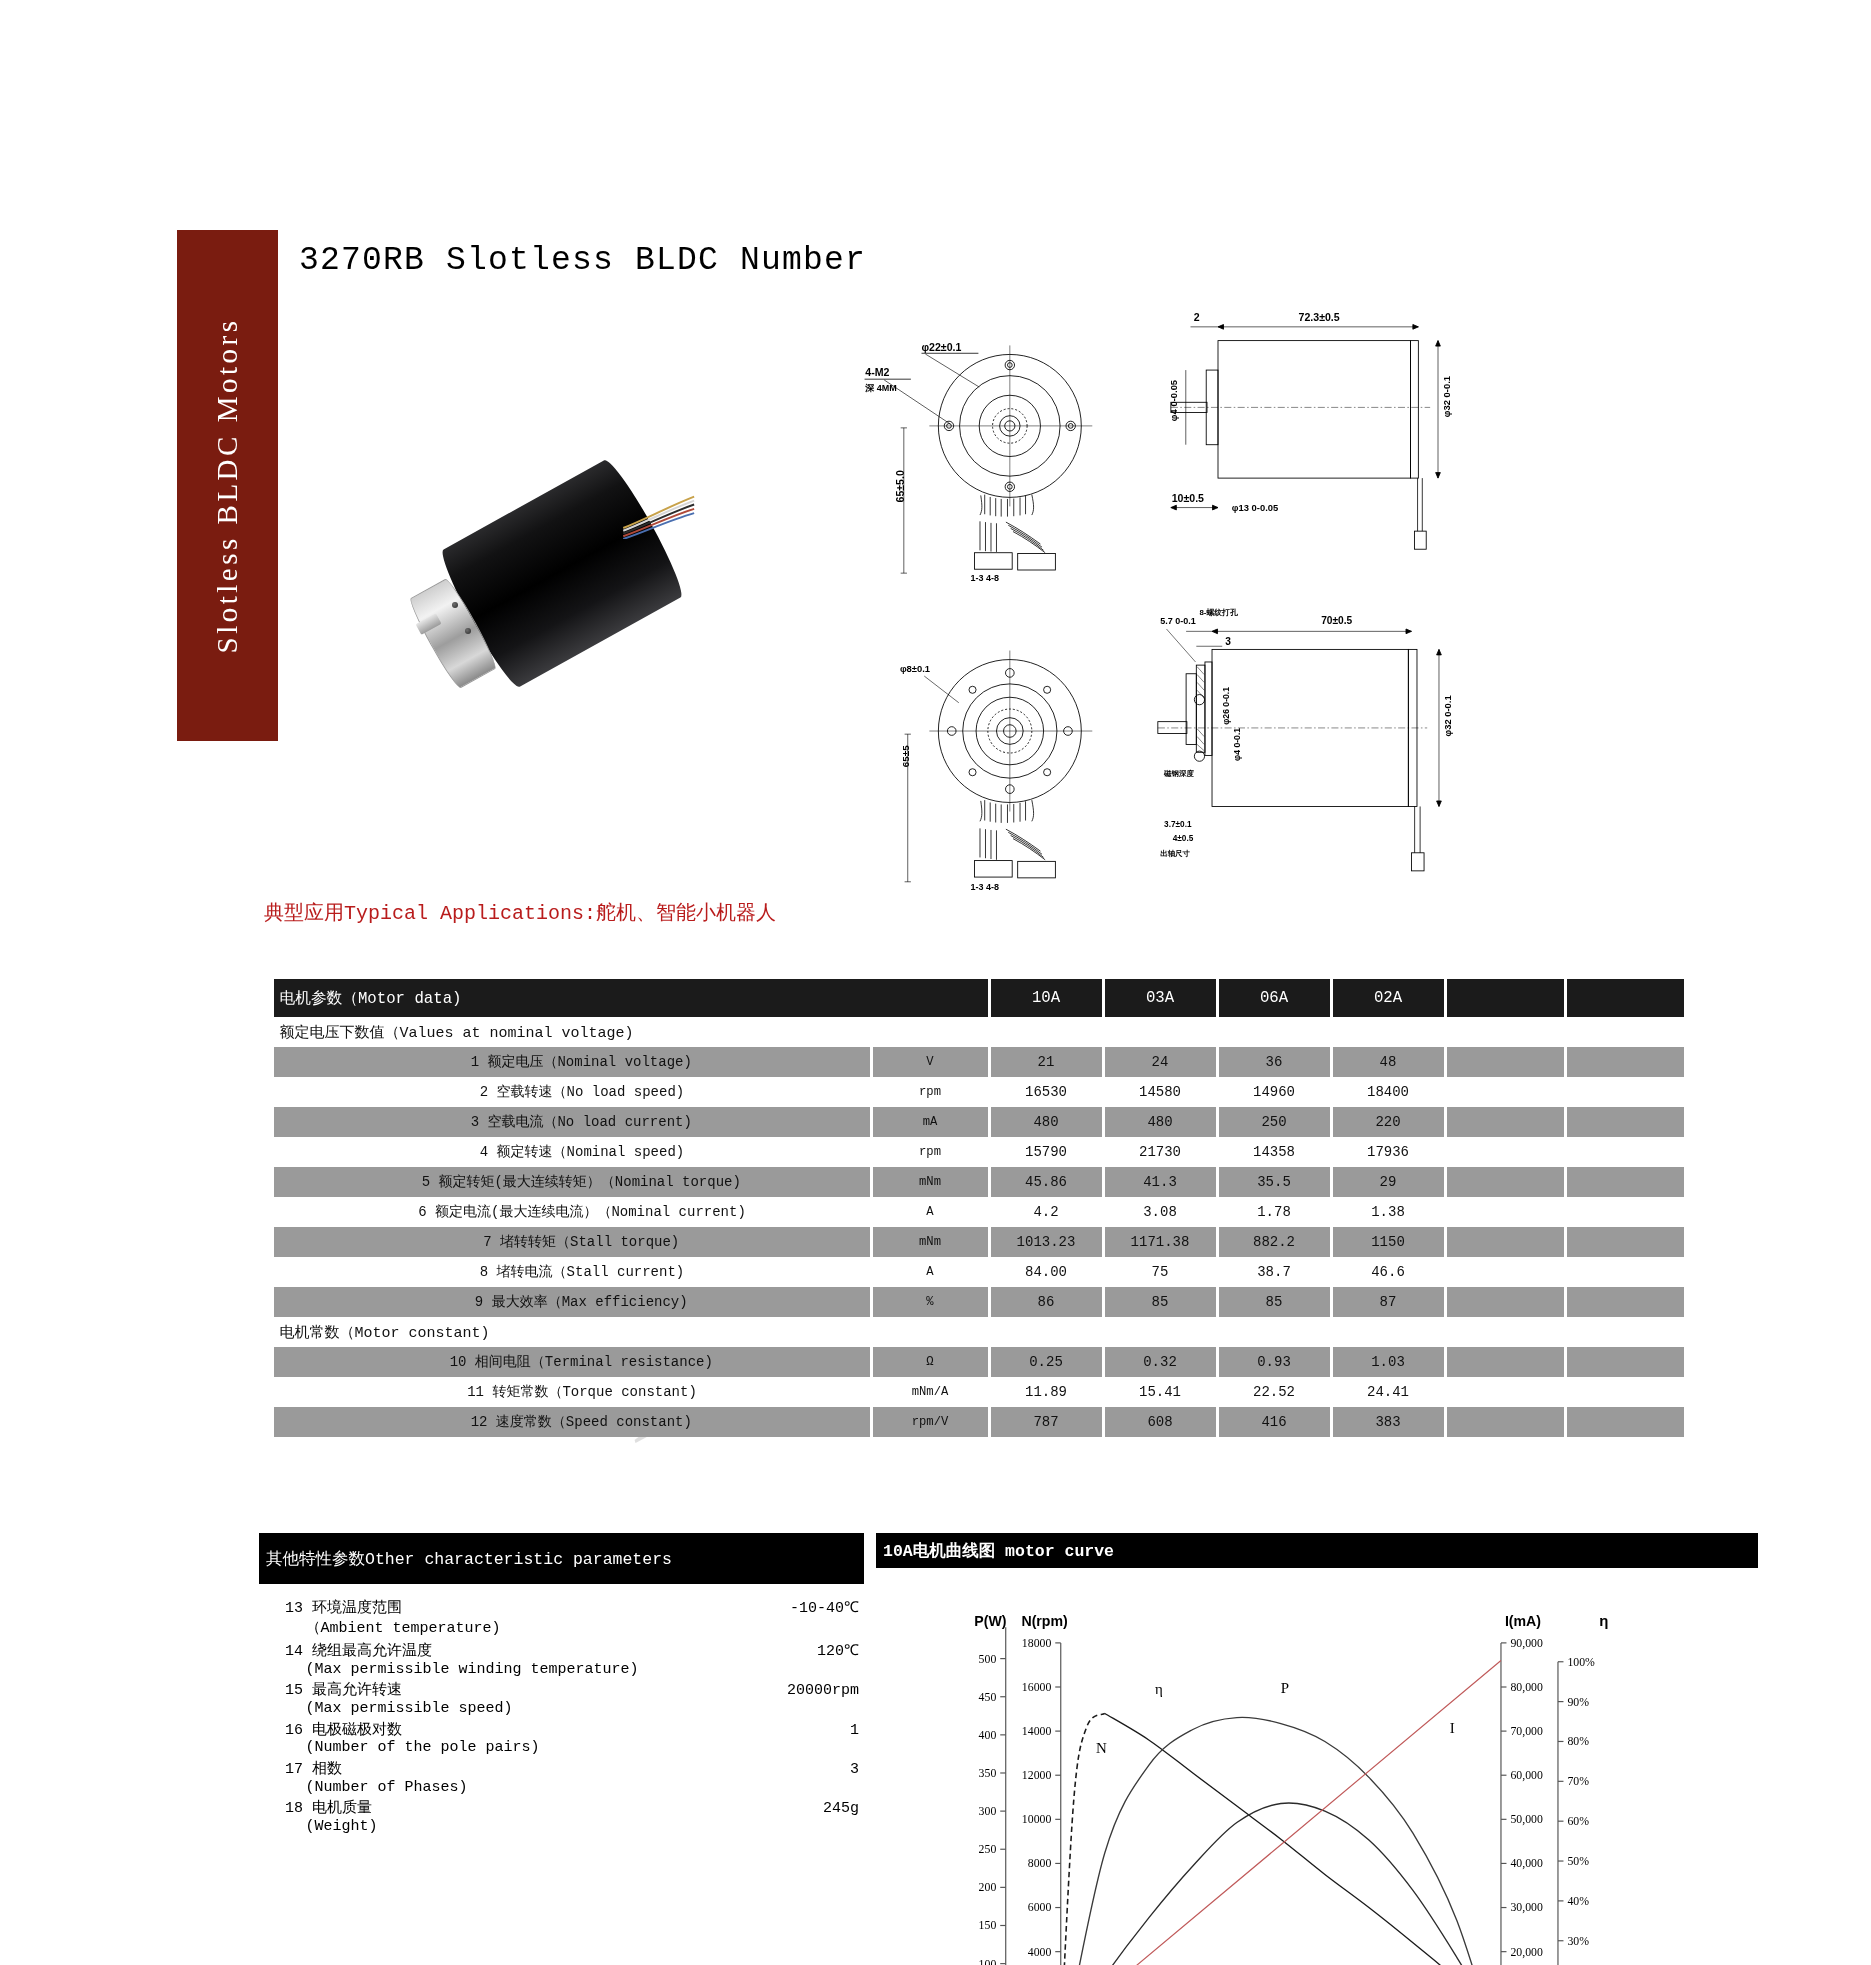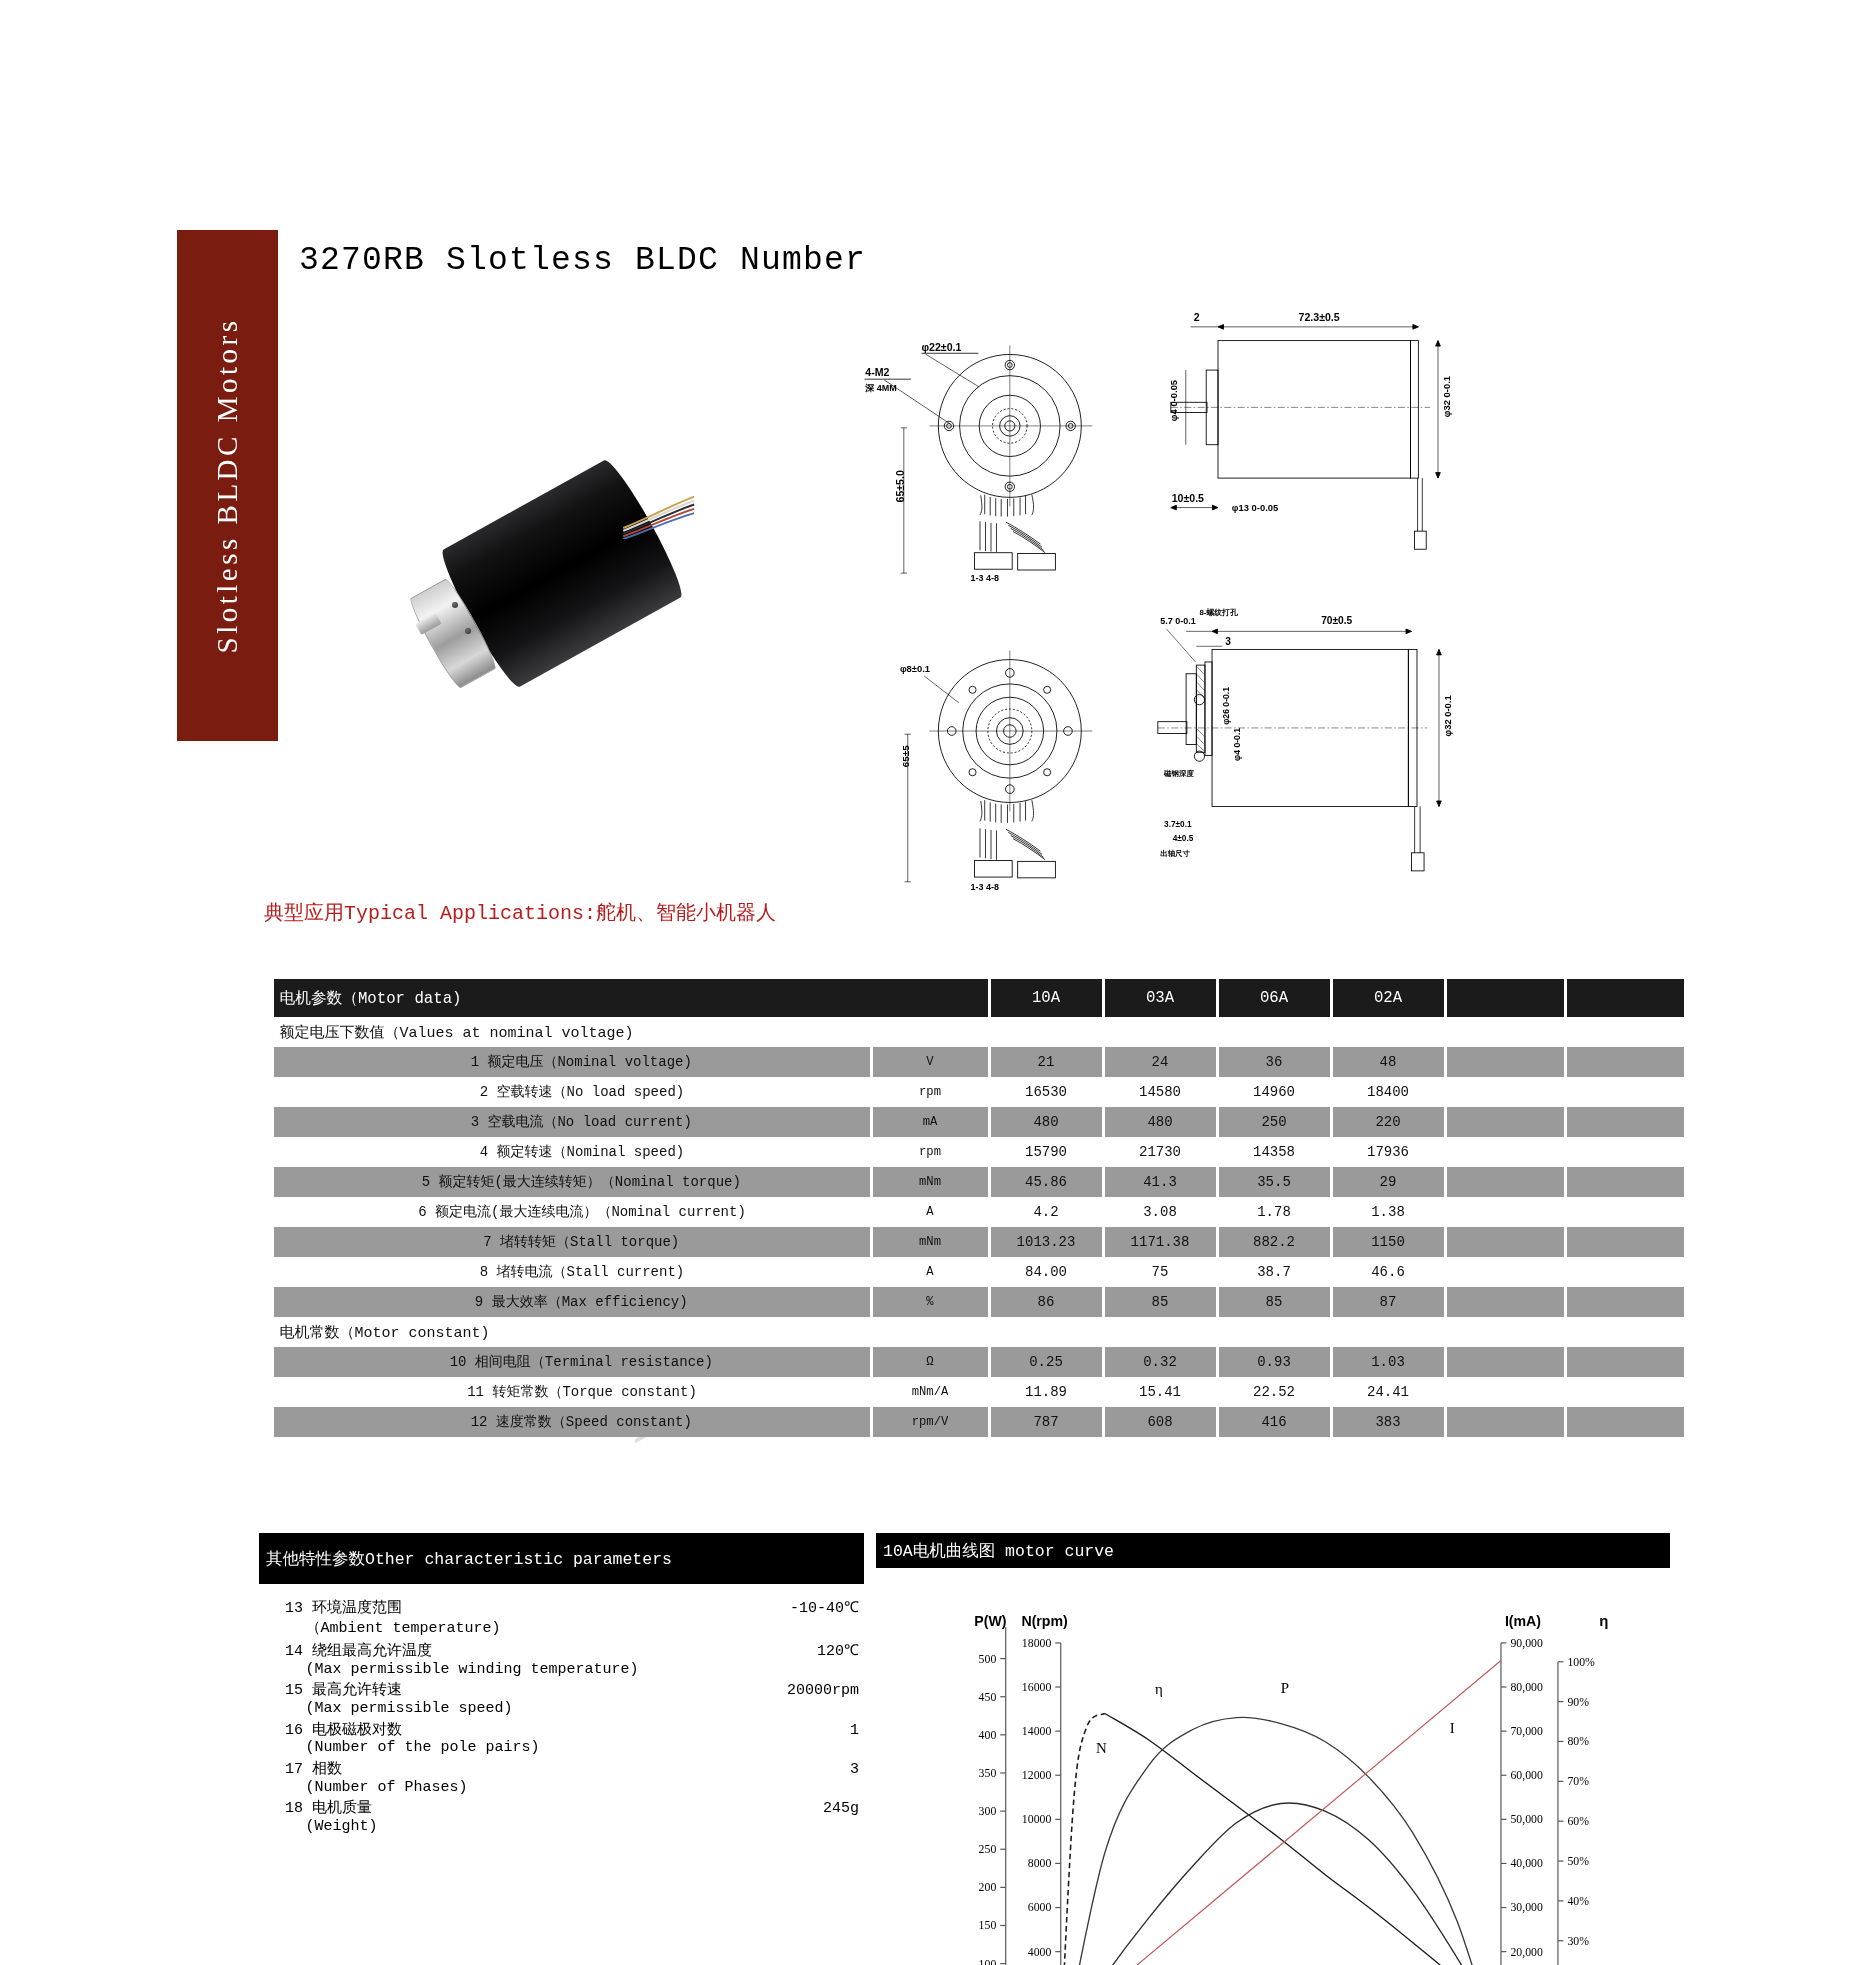--- a/index.html
+++ b/index.html
@@ -481,21 +481,21 @@
           <td class="val">416</td>
           <td class="val">383</td>
           <td class="val"></td>
           <td class="val"></td>
         </tr>
       </tbody>
   </table>
 
   <div class="blkhdr" style="left:259px;top:1533px;width:605px;height:51px;">其他特性参数Other characteristic parameters</div>
 
-  <div class="blkhdr" style="left:876px;top:1533px;width:794px;height:35px;">10A电机曲线图 motor curve</div>
+  <div class="blkhdr" style="left:876px;top:1533px;width:882px;height:35px;font-weight:bold;">10A电机曲线图 motor curve</div>
 
   <div class="params" id="params-list">
       <div class="row">
         <span class="lbl">13  环境温度范围</span>
         <span class="valx">-10-40℃</span>
       </div>
       <div class="sub">（Ambient temperature)</div>
       <div class="row">
         <span class="lbl">14  绕组最高允许温度</span>
         <span class="valx">120℃</span>

